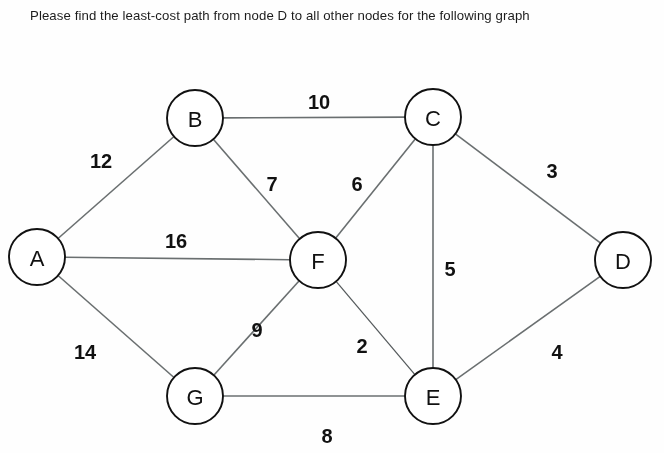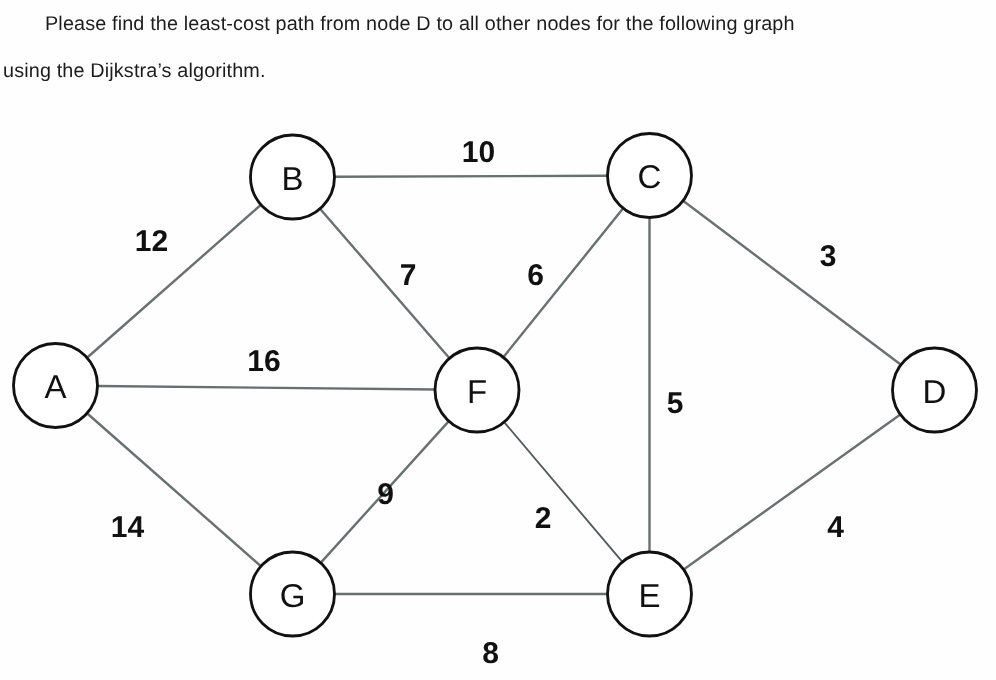--- a/index.html
+++ b/index.html
@@ -75,21 +75,20 @@
     dominant-baseline: central;
   }
 </style>
 </head>
 <body>
 
 <div id="page">
 
   <div class="prompt">
     <div class="prompt-line first">Please find the least-cost path from node D to all other nodes for the following graph</div>
-    <div class="prompt-line second">using the Dijkstra’s algorithm.</div>
   </div>
 
   <svg id="graph-svg" viewBox="0 0 664 453">
     <g id="edges-layer">
         <line x1="58.02" y1="238.51" x2="173.98" y2="136.49" class="edge-line thick"></line>
         <line x1="65.00" y1="257.30" x2="290.00" y2="259.70" class="edge-line thick"></line>
         <line x1="58.02" y1="275.49" x2="173.98" y2="377.51" class="edge-line thick"></line>
         <line x1="223.00" y1="117.88" x2="405.00" y2="117.12" class="edge-line thick"></line>
         <line x1="213.33" y1="139.16" x2="299.67" y2="238.84" class="edge-line thick"></line>
         <line x1="415.45" y1="138.82" x2="335.55" y2="238.18" class="edge-line thick"></line>

